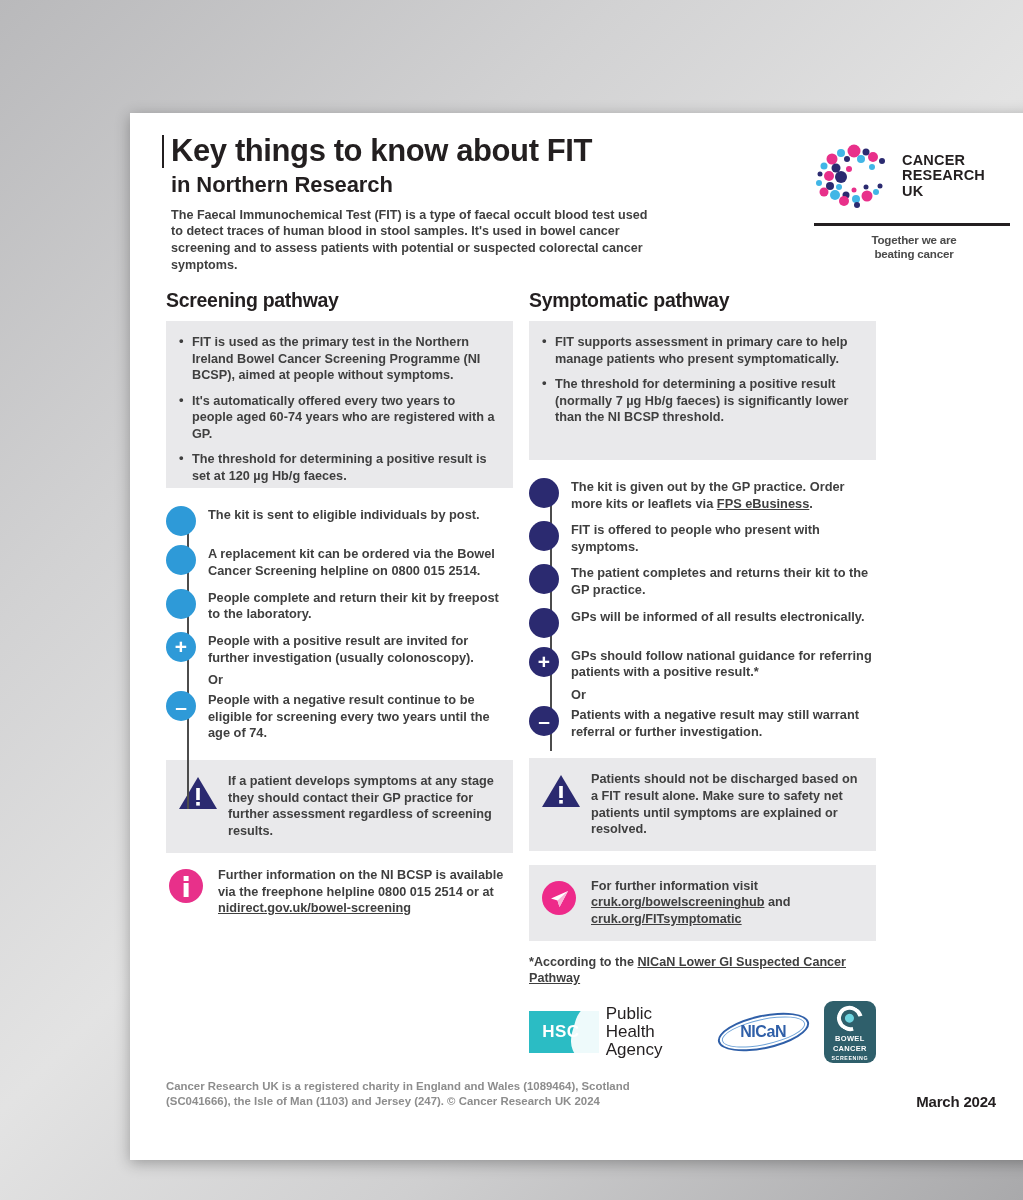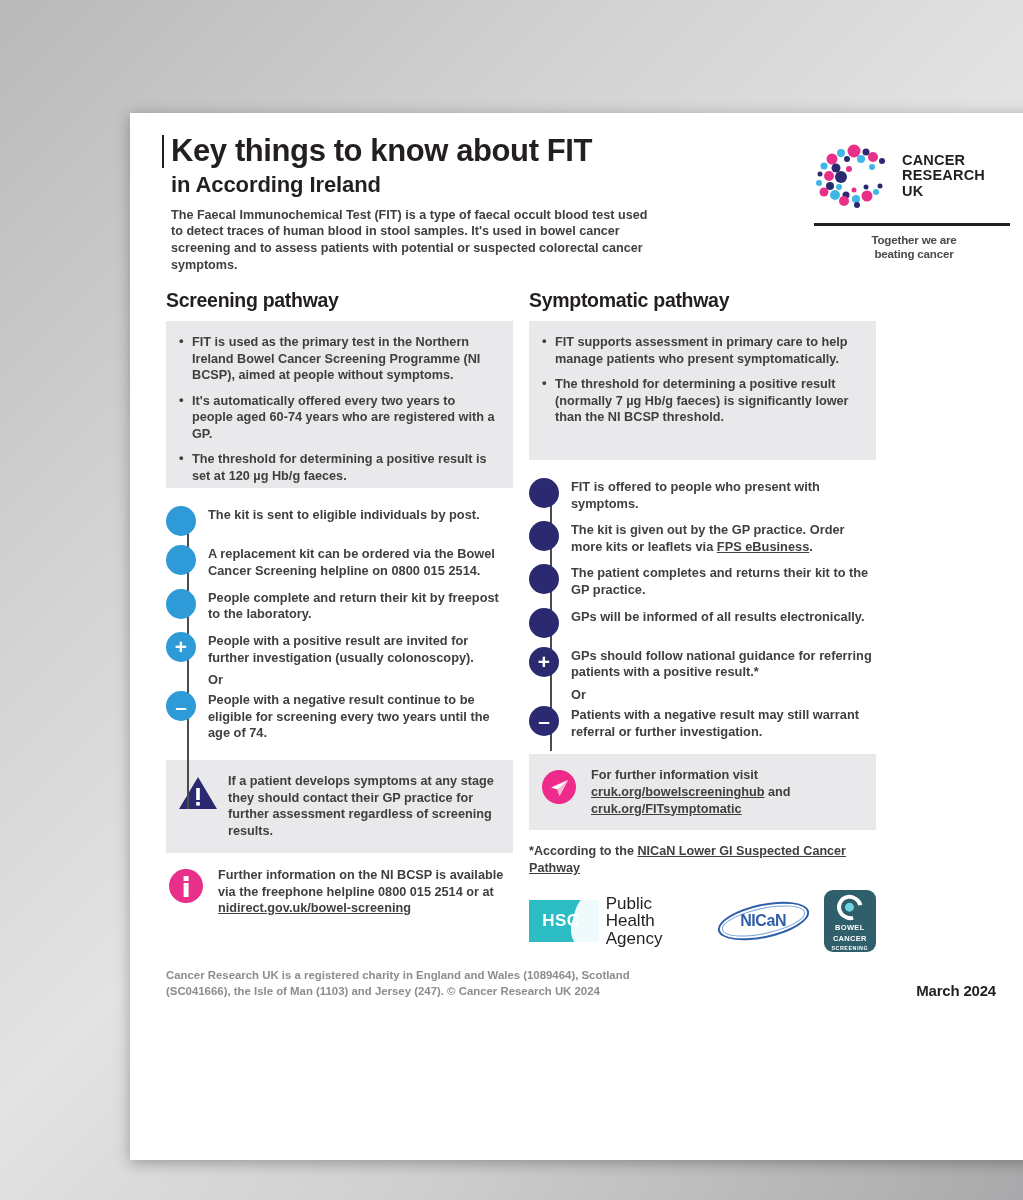--- a/index.html
+++ b/index.html
@@ -298,21 +298,21 @@
 </style>
 </head>
 <body>
 
 <div class="page">
 
   <div class="header">
 
     <div class="header-left">
       <div class="title">Key things to know about FIT</div>
-      <div class="subtitle">in According Ireland</div>
+      <div class="subtitle">in Northern Research</div>
       <div class="intro">The Faecal Immunochemical Test (FIT) is a type of faecal occult blood test used to detect traces of human blood in stool samples. It's used in bowel cancer screening and to assess patients with potential or suspected colorectal cancer symptoms.</div>
     </div>
 
     <div class="header-right">
       <div class="logo-row">
         <div class="logo-mark">
           <svg viewBox="0 0 78 66" width="78" height="66">
             <g>
               <circle cx="40" cy="8" r="6.5" fill="#e8308a"></circle>
               <circle cx="27" cy="10" r="4" fill="#41b6e6"></circle>
@@ -442,26 +442,26 @@
           <li>FIT supports assessment in primary care to help manage patients who present symptomatically.</li>
           <li>The threshold for determining a positive result (normally 7 µg Hb/g faeces) is significantly lower than the NI BCSP threshold.</li>
         </ul>
       </div>
 
       <div class="timeline">
         <div class="tl-line" style="top:15px; height:258px;"></div>
 
         <div class="tl-item">
           <div class="tl-dot navy"></div>
+          <div class="tl-text"><span>The kit is given out by the GP practice. Order more kits or leaflets via </span><a class="lnk" href="#">FPS eBusiness</a><span>.</span></div>
+        </div>
+
+        <div class="tl-item">
+          <div class="tl-dot navy"></div>
           <div class="tl-text">FIT is offered to people who present with symptoms.</div>
-        </div>
-
-        <div class="tl-item">
-          <div class="tl-dot navy"></div>
-          <div class="tl-text"><span>The kit is given out by the GP practice. Order more kits or leaflets via </span><a class="lnk" href="#">FPS eBusiness</a><span>.</span></div>
         </div>
 
         <div class="tl-item">
           <div class="tl-dot navy"></div>
           <div class="tl-text">The patient completes and returns their kit to the GP practice.</div>
         </div>
 
         <div class="tl-item">
           <div class="tl-dot navy"></div>
           <div class="tl-text">GPs will be informed of all results electronically.</div>
@@ -477,20 +477,30 @@
         <div class="tl-or">Or</div>
 
         <div class="tl-item">
           <div class="tl-dot navy">
               <span class="glyph">–</span>
             </div>
           <div class="tl-text">Patients with a negative result may still warrant referral or further investigation.</div>
         </div>
       </div>
 
+      <div class="callout">
+        <div class="ico">
+          <svg viewBox="0 0 40 36" width="40" height="36">
+            <path d="M20 2 L39 34 L1 34 Z" fill="#2b2a70"></path>
+            <rect x="18.2" y="13" width="3.6" height="12" fill="#ffffff"></rect>
+            <rect x="18.2" y="27" width="3.6" height="3.6" fill="#ffffff"></rect>
+          </svg>
+        </div>
+        <div class="ctext">Patients should not be discharged based on a FIT result alone. Make sure to safety net patients until symptoms are explained or resolved.</div>
+      </div>
 
       <div class="callout" style="margin-top:14px;">
         <div class="ico">
           <svg viewBox="0 0 36 36" width="36" height="36">
             <circle cx="18" cy="18" r="17" fill="#ee2a8a"></circle>
             <path d="M27 11 L10 18.5 L16.5 20.5 L18.5 27 Z" fill="#ffffff"></path>
             <path d="M27 11 L16.5 20.5 L18.5 27 Z" fill="#f7b3d6"></path>
           </svg>
         </div>
         <div class="ctext">

